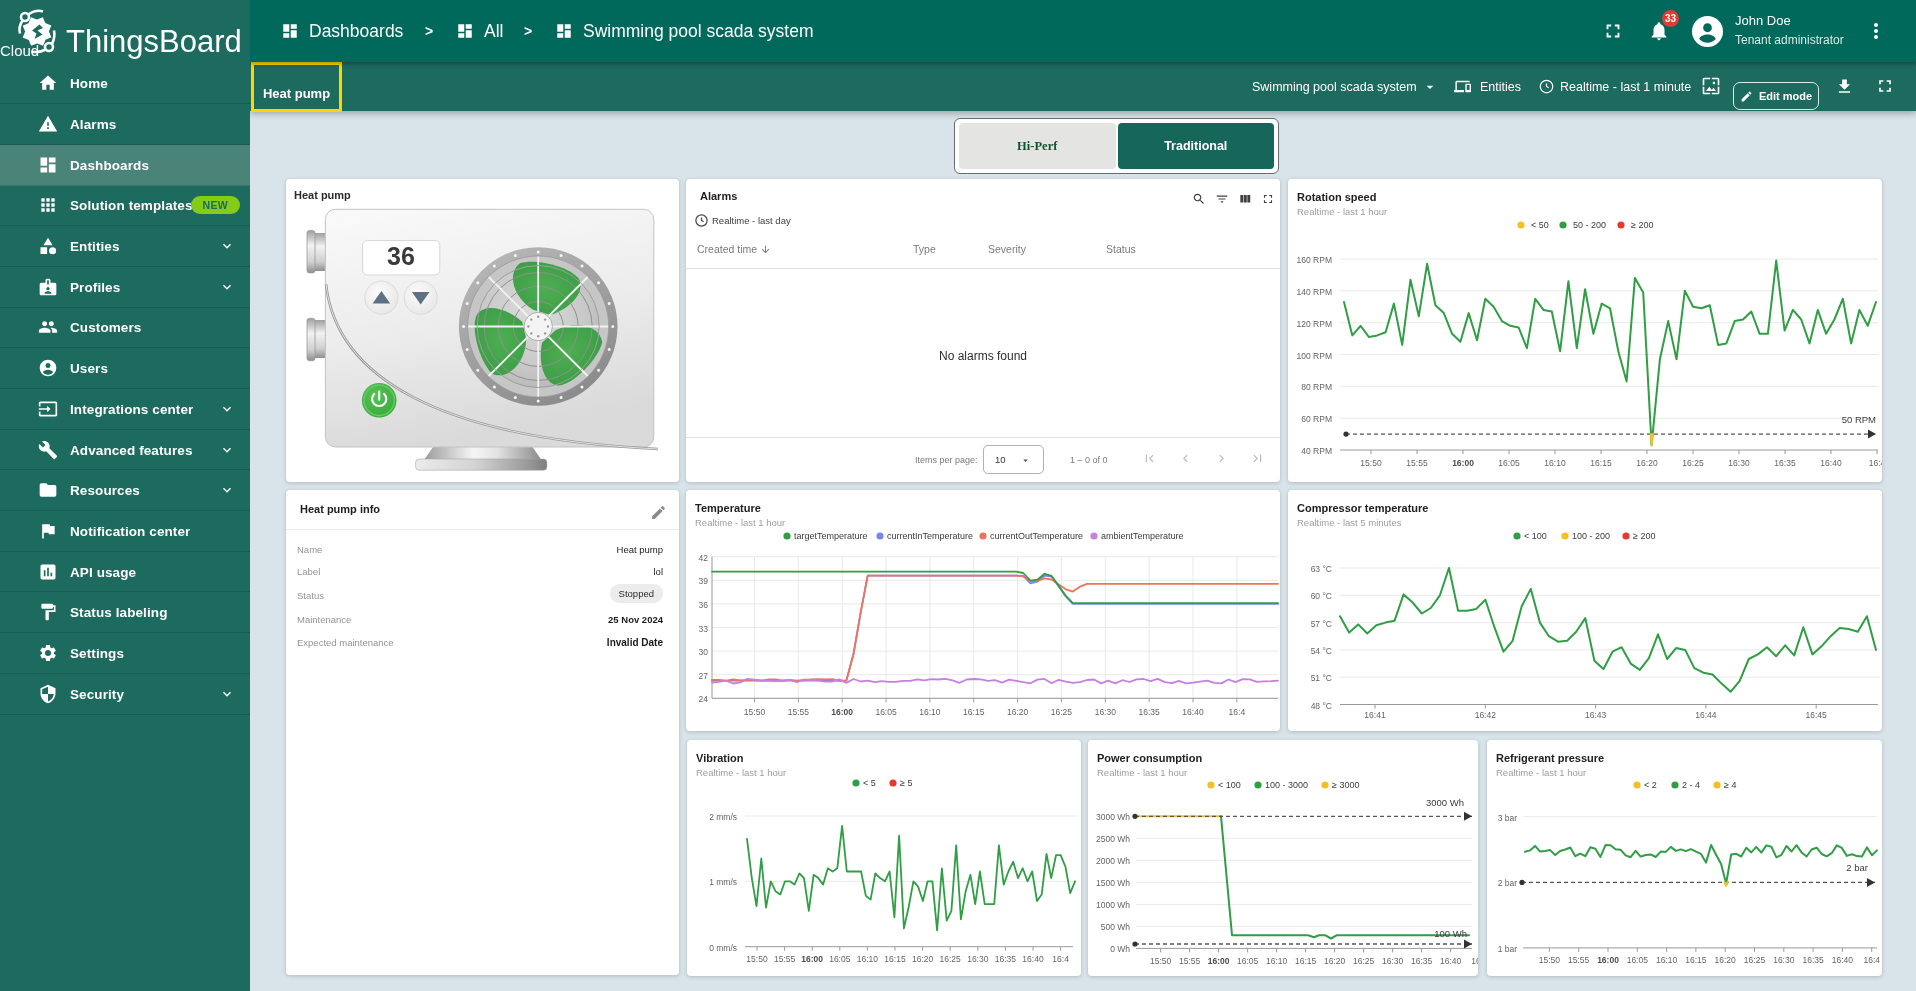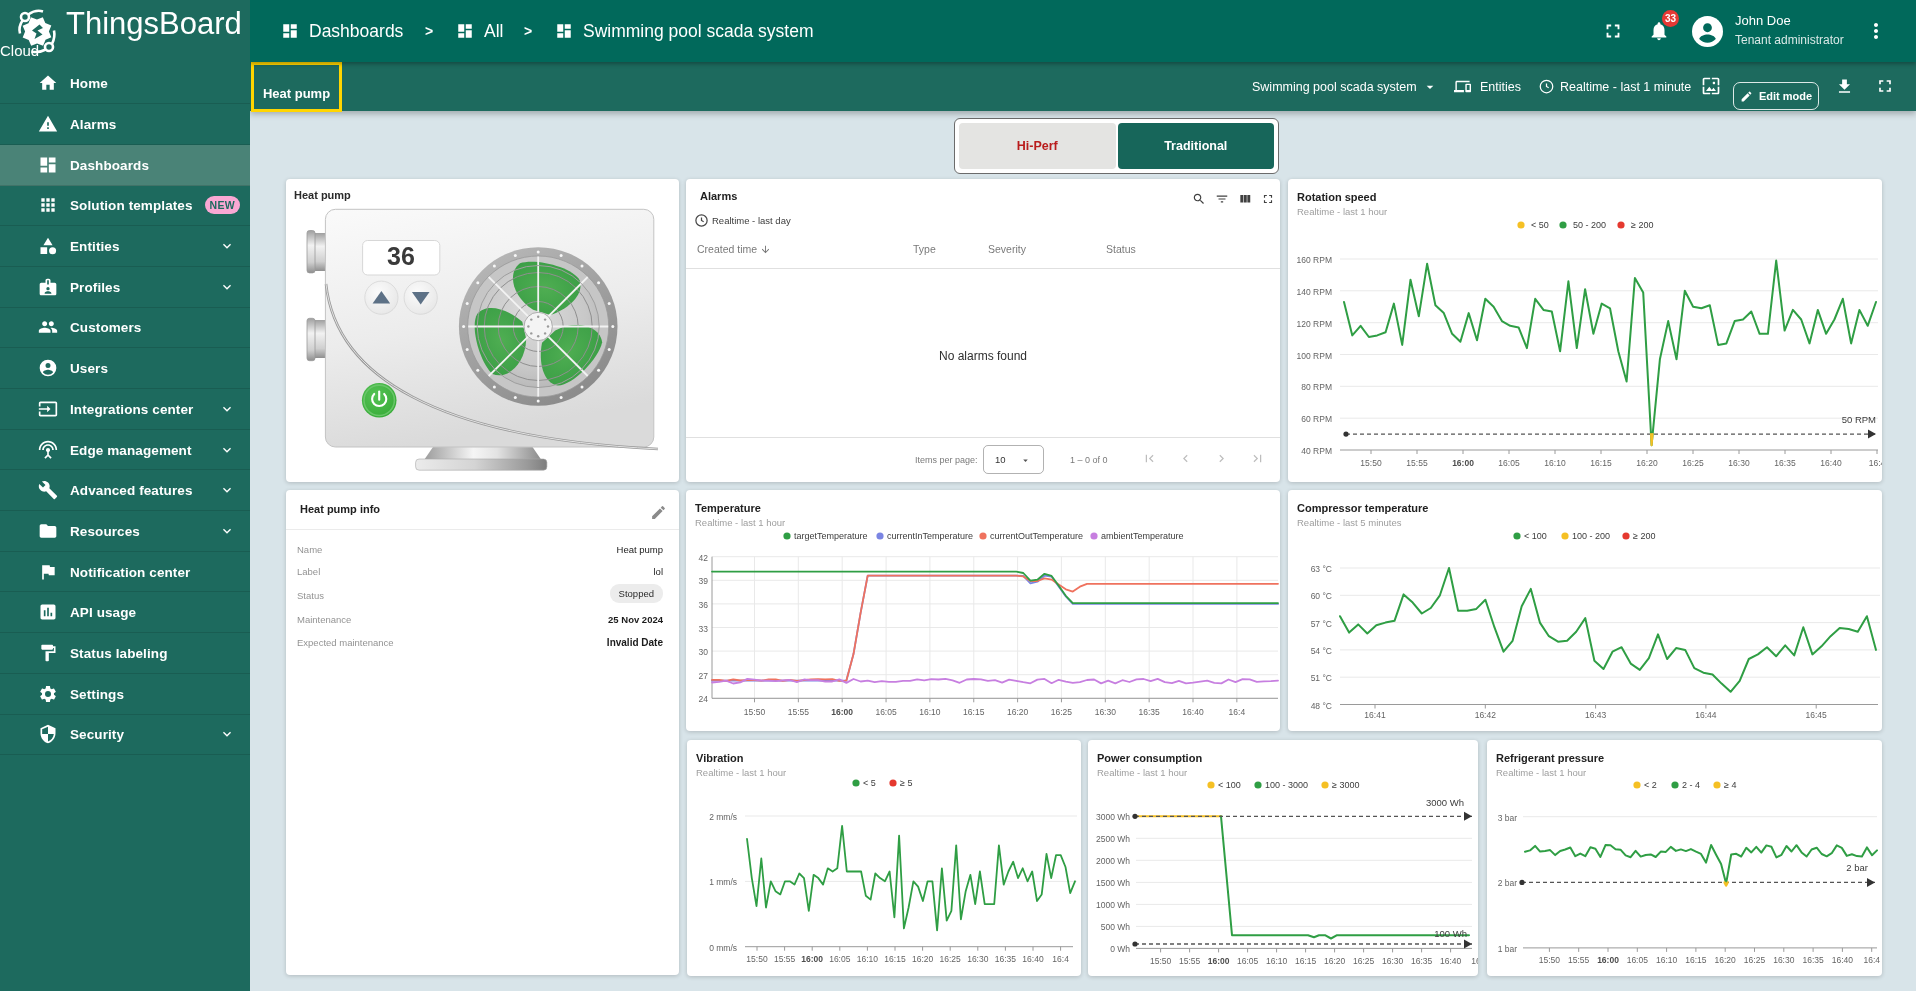--- a/index.html
+++ b/index.html
@@ -1,37 +1,37 @@
 <!DOCTYPE html>
 <html><head><meta charset="utf-8"><title>Swimming pool scada system</title>
 <style>* { margin:0; padding:0; box-sizing:border-box; }
 html,body { width:1916px; height:991px; overflow:hidden; font-family:"Liberation Sans", sans-serif; background:#d8e4e9; }
 #sidebar { position:absolute; left:0; top:0; width:250px; height:991px; background:#1d6a5e; z-index:5; }
 #logo { height:63.5px; position:relative; color:#fff; }
-#logo .tb { position:absolute; left:66px; top:6px; font-size:31px; color:#fff;text-align:center; }
+#logo .tb { position:absolute; left:66px; top:24px; font-size:31px; color:#fff;text-align:center; }
 #logo .cloud { position:absolute; left:0; top:42px; width:235px; text-align:left; font-size:15px; color:#fff; }
 .mi { position:relative; height:40.7px; color:#fff; border-bottom:1px solid rgba(0,0,0,0.12); }
 .mi .ic { position:absolute; left:38px; top:50%; margin-top:-10px; width:20px; height:20px; }
 .mi .ic svg { width:20px; height:20px; display:block; }
 .mi .tx { position:absolute; left:70px; top:50%; transform:translateY(-50%); font-size:13.5px; font-weight:bold; letter-spacing:0.1px; }
 .mi .chev { position:absolute; right:15px; top:50%; margin-top:-8px; width:16px; height:16px; }
 .mi.sel { background:#4a8377; }
-.mi .new { position:absolute; right:10px; top:50%; transform:translateY(-50%); background:#f9a8d4; color:#1d6a5e; font-size:10.5px; font-weight:bold; padding:3px 5px; border-radius:10px; letter-spacing:0.3px; }
+.mi .new { position:absolute; right:10px; top:50%; transform:translateY(-50%); background:#84cc16; color:#1d6a5e; font-size:10.5px; font-weight:bold; padding:3px 12px; border-radius:10px; letter-spacing:0.3px; }
 #topbar { position:absolute; left:250px; top:0; width:1666px; height:62px; background:#01695b; color:#fff; z-index:4; box-shadow:0 2px 4px rgba(0,0,0,0.3); }
 .crumb { position:absolute; top:50%; transform:translateY(-50%); font-size:17.5px; color:#fff; white-space:nowrap; }
 .crumb-ic { position:absolute; top:50%; margin-top:-9px; width:18px; height:18px; }
 .crumb-sep { position:absolute; top:50%; transform:translateY(-50%); font-size:14px; font-weight:bold; color:#fff; }
 #toolbar { position:absolute; left:250px; top:62px; width:1666px; height:49px; background:#1d6a5e; color:#fff; z-index:3; box-shadow:0 3px 6px rgba(0,0,0,0.25); }
 #tab { position:absolute; left:1px; top:0px; width:91px; height:50px; padding-top:13px; border:3px solid #ffd500; display:flex; align-items:center; justify-content:center; font-size:13px; font-weight:bold; color:#fff; z-index:4; }
 .tbr { position:absolute; top:0; height:49px; display:flex; align-items:center; color:#fff; font-size:12.5px; white-space:nowrap; }
 #editbtn { position:absolute; left:1483px; top:20px; width:86px; height:28px; border:1px solid rgba(255,255,255,0.85); border-radius:7px; display:flex; align-items:center; justify-content:center; gap:6px; font-size:11px; font-weight:bold; color:#fff; }
 #content { position:absolute; left:250px; top:111px; width:1666px; height:880px; background:#d8e4e9; }
 #toggle { position:absolute; left:704px; top:7px; width:325px; height:56px; background:#fff; border:1px solid #6b6b6b; border-radius:6px; padding:4px; display:flex; }
 #toggle .tbtn { flex:1; display:flex; align-items:center; justify-content:center; font-size:12.5px; font-weight:bold; border-radius:4px; }
-#toggle .left { background:#e4e4e2; color:#b91c1c; margin-right:2px; }
+#toggle .left { background:#e4e4e2; color:#14532d; margin-right:2px;font-family:Liberation Serif, serif; }
 #toggle .right { background:#17665a; color:#fff; }
 .card { position:absolute; background:#fff; border-radius:4px; box-shadow:0 1px 4px rgba(0,0,0,0.18); overflow:hidden; }
 .ctitle { position:absolute; left:9px; top:11px; font-size:11px; font-weight:bold; color:#212121; z-index:2; }
 .ctitle.small { font-size:11px; color:#2b2b2b; left:8px; top:10px; }
 </style></head>
 <body>
 <div id="sidebar">
   <div id="logo">
     <svg style="position:absolute;left:10px;top:4px" width="56" height="56" viewBox="0 0 56 56">
       <g fill="none" stroke="#fff" stroke-width="2.6">
@@ -119,31 +119,20 @@
       </span>
       <span class="tx">Users</span>
     </div>
   <div class="mi">
       <span class="ic">
         <svg viewBox="0 0 24 24" fill="#fff">
           <path d="M21 3H3c-1.1 0-2 .9-2 2v4h2V5h18v14H3v-4H1v4c0 1.1.9 2 2 2h18c1.1 0 2-.9 2-2V5c0-1.1-.9-2-2-2zM11 16l4-4-4-4v3H1v2h10v3z"></path>
         </svg>
       </span>
       <span class="tx">Integrations center</span>
-      <span class="chev"><svg viewBox="0 0 24 24" fill="#fff" width="16" height="16">
-          <path d="M7.4 8.6 12 13.2l4.6-4.6L18 10l-6 6-6-6z"></path>
-        </svg></span>
-    </div>
-  <div class="mi">
-      <span class="ic">
-        <svg viewBox="0 0 24 24" fill="#fff">
-          <path d="M12 5c-3.87 0-7 3.13-7 7h2c0-2.76 2.24-5 5-5s5 2.24 5 5h2c0-3.87-3.13-7-7-7zm1 9.29c.88-.39 1.5-1.26 1.5-2.29a2.5 2.5 0 0 0-5 0c0 1.02.62 1.9 1.5 2.29v3.3L7.59 21 9 22.41l3-3 3 3L16.41 21 13 17.59v-3.3zM12 1C5.93 1 1 5.93 1 12h2c0-4.97 4.03-9 9-9s9 4.03 9 9h2c0-6.07-4.93-11-11-11z"></path>
-        </svg>
-      </span>
-      <span class="tx">Edge management</span>
       <span class="chev"><svg viewBox="0 0 24 24" fill="#fff" width="16" height="16">
           <path d="M7.4 8.6 12 13.2l4.6-4.6L18 10l-6 6-6-6z"></path>
         </svg></span>
     </div>
   <div class="mi">
       <span class="ic">
         <svg viewBox="0 0 24 24" fill="#fff">
           <path d="M22.7 19l-9.1-9.1c.9-2.3.4-5-1.5-6.9-2-2-5-2.4-7.4-1.3L9 6 6 9 1.6 4.7C.4 7.1.9 10.1 2.9 12.1c1.9 1.9 4.6 2.4 6.9 1.5l9.1 9.1c.4.4 1 .4 1.4 0l2.3-2.3c.5-.4.5-1.1.1-1.4z"></path>
         </svg>
       </span>

